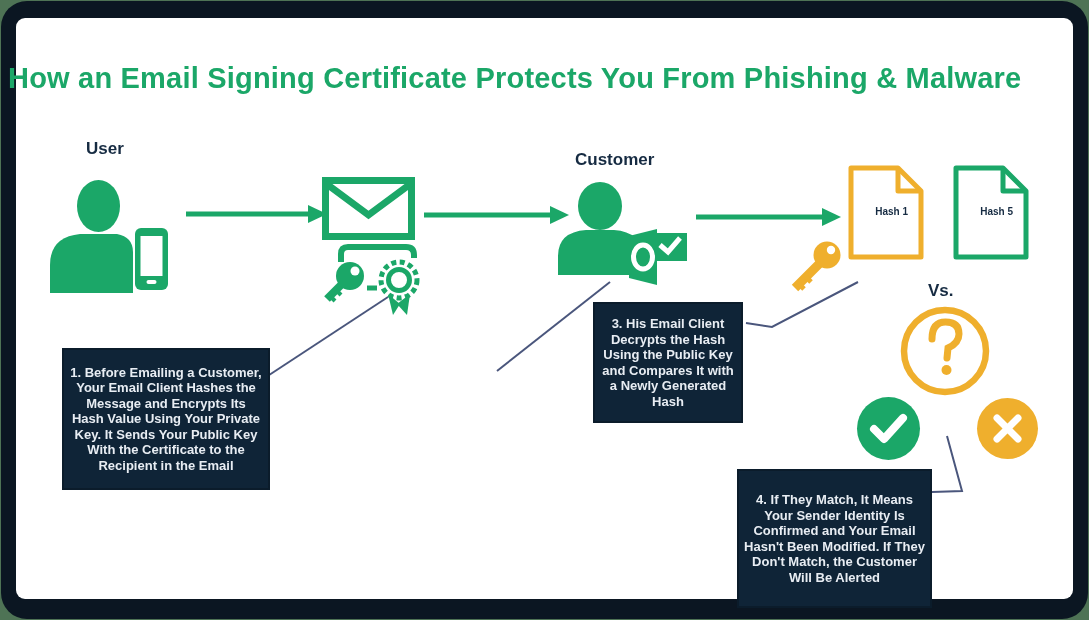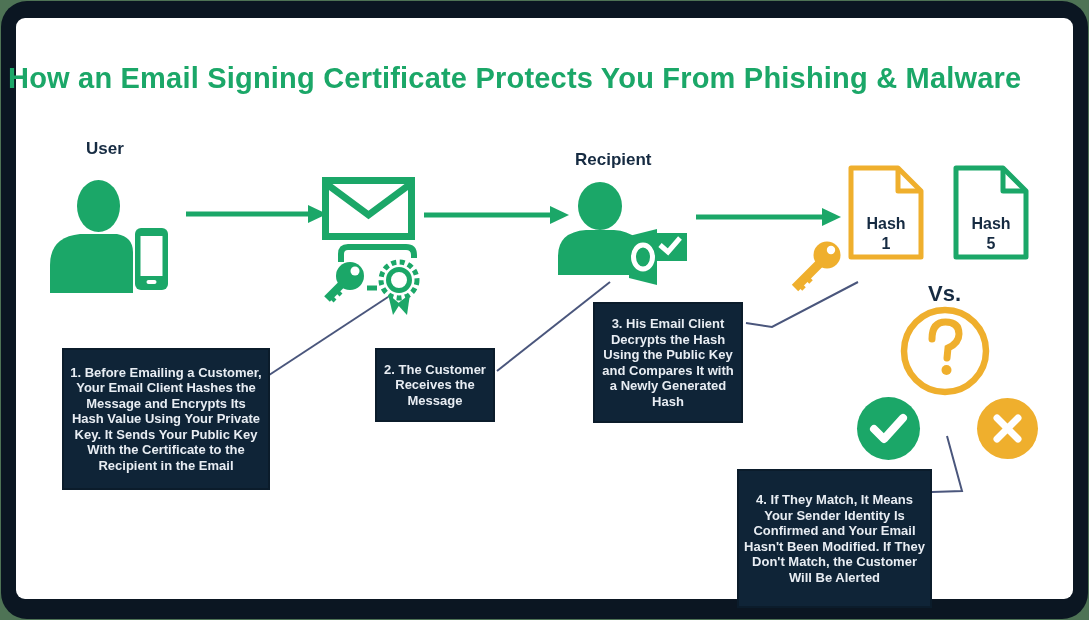--- a/index.html
+++ b/index.html
@@ -8,40 +8,40 @@
     --edge-green:#4E7355; --panel:#FFFFFF;
   }
   *{margin:0;padding:0;box-sizing:border-box;}
   body{font-family:"Liberation Sans",sans-serif;background:#333;}
   .stage{position:relative;width:1089px;height:620px;background:var(--edge-green);overflow:hidden;}
   .frame{position:absolute;inset:1px;background:var(--frame);border-radius:26px;}
   .panel{position:absolute;left:16px;top:18px;right:16px;bottom:21px;background:var(--panel);border-radius:9px;}
   .abs{position:absolute;}
   .title{left:0;right:0;top:62px;text-align:left;font-size:29px;font-weight:700;color:var(--green);letter-spacing:0.2px;margin-left:8px;}
   .actor-label{font-size:17px;font-weight:700;color:var(--navy-text);}
-  .vs-label{font-size:22px;font-weight:700;color:var(--navy-text);}
-  .doc-label{font-size:16px;font-weight:700;color:var(--navy-text);text-align:center;line-height:20px;margin-top:12px;}
+  .vs-label{font-size:17px;font-weight:700;color:var(--navy-text);}
+  .doc-label{font-size:10px;font-weight:700;color:var(--navy-text);text-align:right;line-height:20px;}
   .step-box{background:var(--navy);border:2px solid #0B1C2B;color:var(--box-text);
     display:flex;align-items:center;justify-content:center;text-align:center;
     font-size:13px;line-height:15.5px;font-weight:700;padding:14px 5px;}
   svg{display:block;overflow:visible;}
   .fg{fill:var(--green);} .sg{stroke:var(--green);} .fy{fill:var(--yellow);} .sy{stroke:var(--yellow);}
   .fw{fill:#fff;} .sw{stroke:#fff;} .nf{fill:none;} .sc{stroke:var(--connector);}
 </style>
 </head>
 <body>
 
 <div class="stage">
   <div class="frame abs"></div>
   <div class="panel abs"></div>
 
   <div class="abs title">How an Email Signing Certificate Protects You From Phishing &amp; Malware</div>
 
   <div class="abs actor-label" style="left:86px;top:139px;">User</div>
-  <div class="abs actor-label" style="left:575px;top:150px;">Recipient</div>
+  <div class="abs actor-label" style="left:575px;top:150px;">Customer</div>
   <div class="abs vs-label" style="left:928px;top:281px;">Vs.</div>
 
   <svg class="abs" style="left:0;top:0;" width="1089" height="620" viewBox="0 0 1089 620">
     <g>
       <line class="sg" x1="186" y1="214" x2="310" y2="214" stroke-width="5"></line>
       <polygon class="fg" points="308,205 308,223 327,214"></polygon>
     </g>
     <g>
       <line class="sg" x1="424" y1="215" x2="552" y2="215" stroke-width="5"></line>
       <polygon class="fg" points="550,206 550,224 569,215"></polygon>
@@ -134,22 +134,19 @@
 
   <svg class="abs" style="left:977px;top:398px;" width="61" height="61" viewBox="0 0 61 61">
     <circle class="fy" cx="30.5" cy="30.5" r="30.5"></circle>
     <line class="sw" x1="20" y1="20" x2="41" y2="41" stroke-width="7" stroke-linecap="round"></line>
     <line class="sw" x1="41" y1="20" x2="20" y2="41" stroke-width="7" stroke-linecap="round"></line>
   </svg>
 
   <div class="abs step-box" style="left:62px;top:348px;width:208px;height:142px;">
     <span>1. Before Emailing a Customer, Your Email Client Hashes the Message and Encrypts Its Hash Value Using Your Private Key. It Sends Your Public Key With the Certificate to the Recipient in the Email</span>
   </div>
-  <div class="abs step-box" style="left:375px;top:348px;width:120px;height:74px;">
-    <span>2. The Customer Receives the Message</span>
-  </div>
   <div class="abs step-box" style="left:593px;top:302px;width:150px;height:121px;">
     <span>3. His Email Client Decrypts the Hash Using the Public Key and Compares It with a Newly Generated Hash</span>
   </div>
   <div class="abs step-box" style="left:737px;top:469px;width:195px;height:139px;">
     <span>4. If They Match, It Means Your Sender Identity Is Confirmed and Your Email Hasn't Been Modified. If They Don't Match, the Customer Will Be Alerted</span>
   </div>
 </div>
 
 </body></html>

